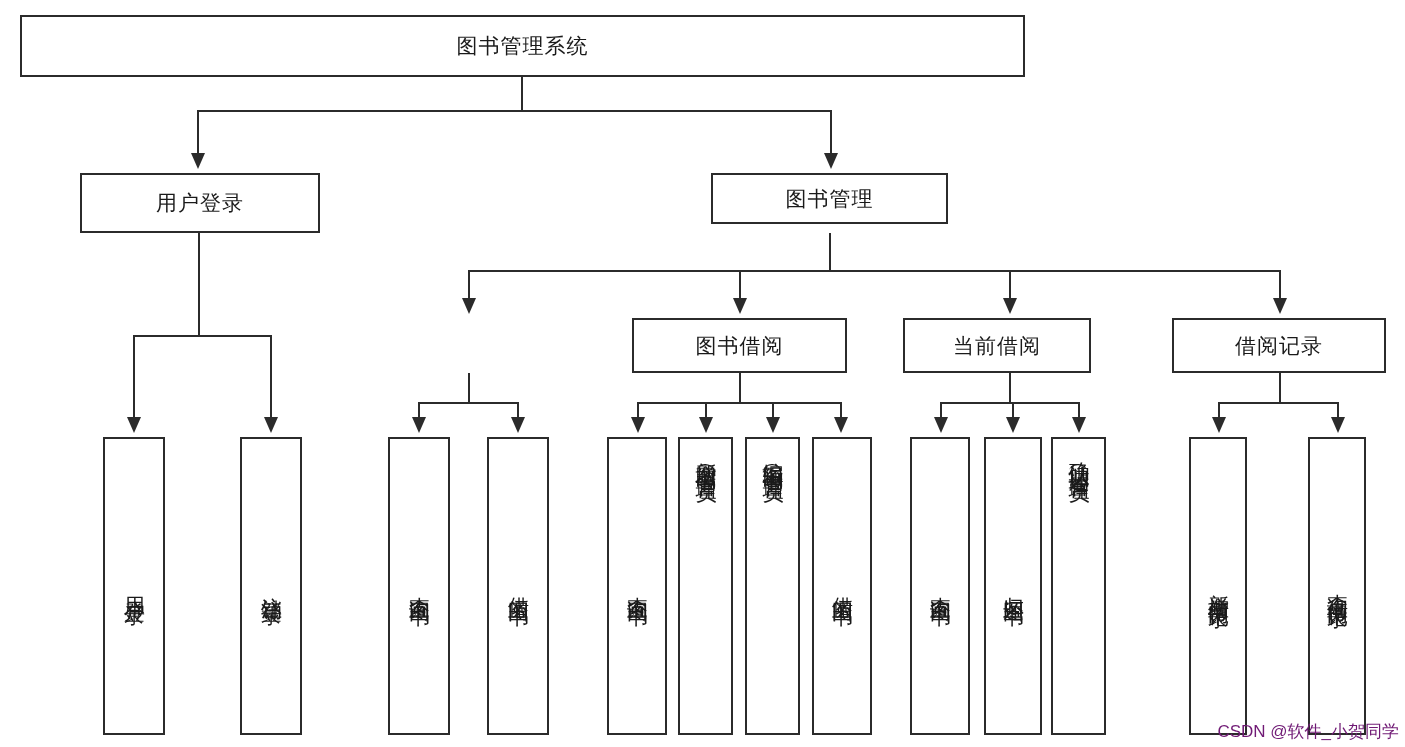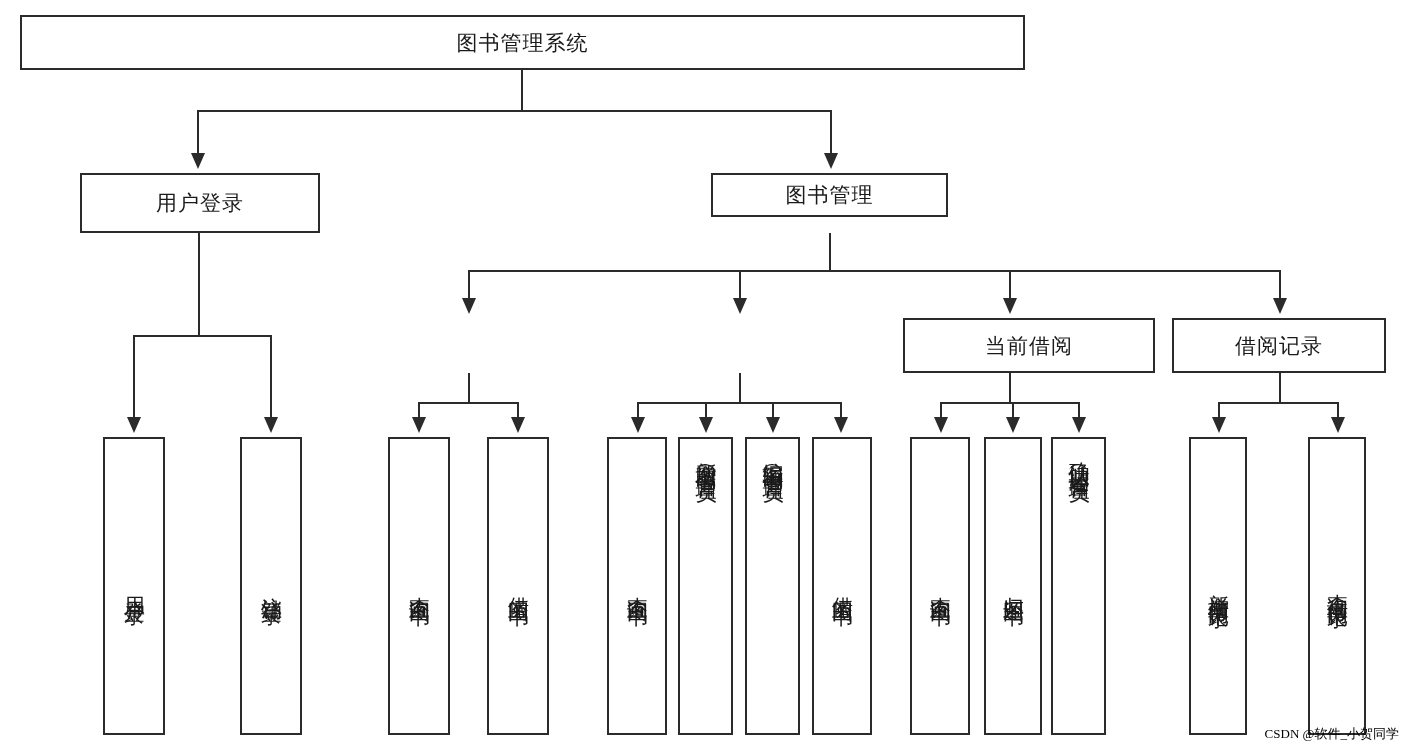--- a/index.html
+++ b/index.html
@@ -72,24 +72,24 @@
     height: 0;
     border-left: 7px solid transparent;
     border-right: 7px solid transparent;
     border-top: 16px solid #2b2b2b;
   }
   
   #watermark {
     position: absolute;
     right: 6px;
     bottom: 4px;
-    font-size: 13px;
-    color: #000000;
+    font-size: 17px;
+    color: #701a75;
     white-space: nowrap;
-    font-family: Liberation Serif, serif;
+    font-family: Liberation Sans, sans-serif;
   }
 </style>
 </head>
 <body>
 
 <div id="canvas">
 
   <div class="vline" style="left:521px; top:70px; height:42px;"></div>
   <div class="hline" style="left:197px; top:110px; width:635px;"></div>
   <div class="vline" style="left:197px; top:110px; height:43px;"></div>
@@ -142,32 +142,35 @@
   <div class="arrow" style="left:1006px; top:417px;"></div>
   <div class="arrow" style="left:1072px; top:417px;"></div>
 
   <div class="vline" style="left:1279px; top:373px; height:29px;"></div>
   <div class="hline" style="left:1218px; top:402px; width:120px;"></div>
   <div class="vline" style="left:1218px; top:402px; height:15px;"></div>
   <div class="vline" style="left:1337px; top:402px; height:15px;"></div>
   <div class="arrow" style="left:1212px; top:417px;"></div>
   <div class="arrow" style="left:1331px; top:417px;"></div>
 
-  <div class="node root" style="left:20px; top:15px; width:1005px; height:55px;">
+  <div class="node root" style="left:20px; top:15px; width:1005px; height:62px;">
     <span class="label">图书管理系统</span>
   </div>
 
   <div class="node level2" style="left:80px; top:173px; width:240px; height:60px;">
     <span class="label">用户登录</span>
   </div>
-  <div class="node level2" style="left:711px; top:173px; width:237px; height:44px;">
+  <div class="node level2" style="left:711px; top:173px; width:237px; height:51px;">
     <span class="label">图书管理</span>
   </div>
 
-  <div class="node level2" style="left:903px; top:318px; width:252px; height:55px;">
+  <div class="node level2" style="left:632px; top:318px; width:215px; height:55px;">
+    <span class="label">图书借阅</span>
+  </div>
+  <div class="node level2" style="left:903px; top:318px; width:188px; height:55px;">
     <span class="label">当前借阅</span>
   </div>
   <div class="node level2" style="left:1172px; top:318px; width:214px; height:55px;align-items:center;">
     <span class="label">借阅记录</span>
   </div>
 
   <div class="node leaf" style="left:103px; top:437px; width:62px; height:298px;">
     <span class="label">用户登录</span>
   </div>
   <div class="node leaf" style="left:240px; top:437px; width:62px; height:298px;">

